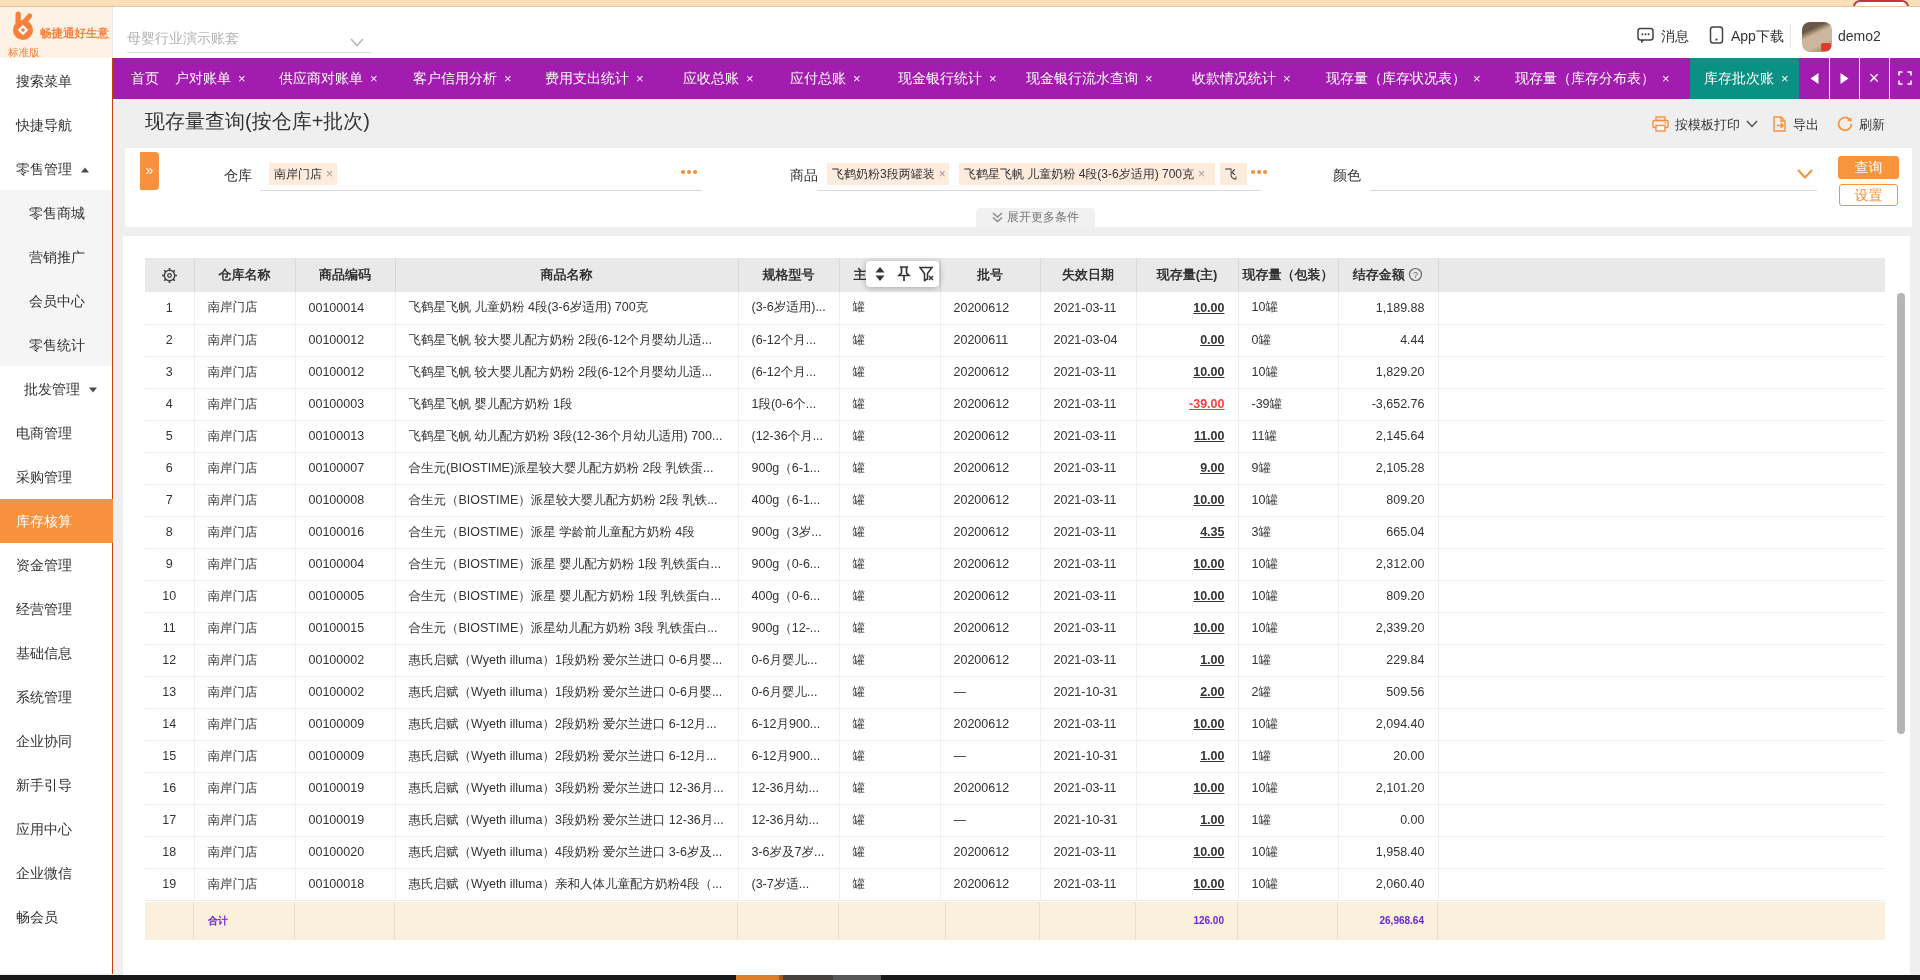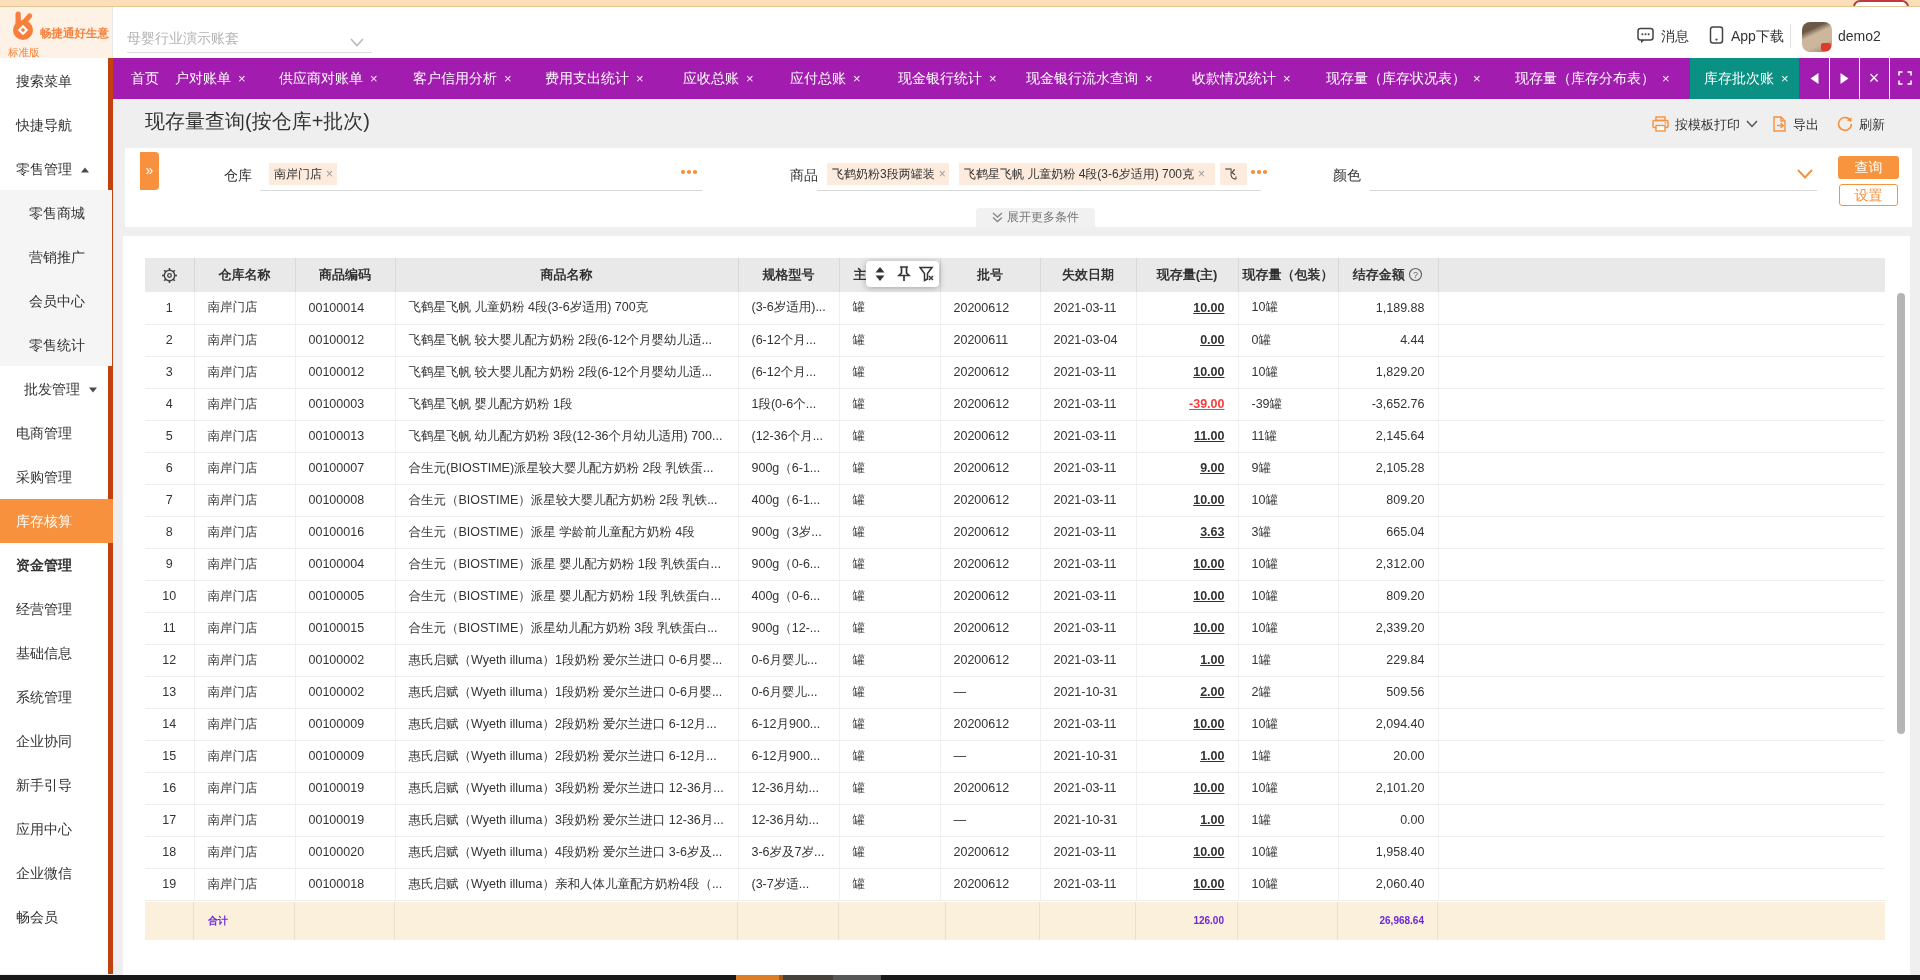--- a/index.html
+++ b/index.html
@@ -74,21 +74,21 @@
 .r, .r .lnk { color:#fb3c3c; }
 #totrow { position:absolute; left:22px; top:666px; width:1740px; height:38px; background:#fbf0db; font-size:10px; color:#6d28d9; font-weight:bold; }
 #totrow .tcell { position:absolute; top:0; height:38px; line-height:38px; border-right:1px solid #e8e0ce; }
 #scrollbar { position:absolute; left:1774px; top:57px; width:8px; height:441px; background:#b5b5b5; border-radius:4px; }
 
 
 #hpopup { position:absolute; left:743px; top:25px; width:73px; height:26px; background:#fff; border-radius:4px; box-shadow:0 1px 6px rgba(0,0,0,.3); z-index:3; }
 #hpopup svg { position:absolute; top:5px; }
 
 
-#sidebar { position:absolute; left:0; top:58px; width:113px; height:916px; background:#fff; border-right:5px solid #c2410c; z-index:4; }
+#sidebar { position:absolute; left:0; top:58px; width:113px; height:916px; background:#fff; border-right:1px solid #c2410c; z-index:4; }
 #subbg { position:absolute; left:0; top:132px; width:112px; height:176px; background:#f5f5f5; }
 .sitem { position:absolute; left:0; width:113px; height:44px; line-height:44px; font-size:14px; color:#333; padding-left:16px; }
 .ssub { padding-left:29px; }
 .sact { background:#f7913d; color:#fff; width:113px; }
 .arr { position:relative; top:0px; margin-left:8px; }
 
 
 #botbar { position:absolute; left:0; top:975px; width:1920px; height:5px; background:#191919; }
 .bseg { position:absolute; top:0; height:5px; }
 </style>
@@ -374,21 +374,21 @@
           </tr>
 <tr>
             <td class="c0">8</td>
             <td class="c1">南岸门店</td>
             <td class="c2">00100016</td>
             <td class="c3">合生元（BIOSTIME）派星 学龄前儿童配方奶粉 4段</td>
             <td class="c4">900g（3岁...</td>
             <td class="c5">罐</td>
             <td class="c6">20200612</td>
             <td class="c7">2021-03-11</td>
-            <td class="c8"><span class="lnk">3.63</span></td>
+            <td class="c8"><span class="lnk">4.35</span></td>
             <td class="c9">3罐</td>
             <td class="c10">665.04</td>
             <td class="c11"></td>
           </tr>
 <tr>
             <td class="c0">9</td>
             <td class="c1">南岸门店</td>
             <td class="c2">00100004</td>
             <td class="c3">合生元（BIOSTIME）派星 婴儿配方奶粉 1段 乳铁蛋白...</td>
             <td class="c4">900g（0-6...</td>
@@ -581,21 +581,21 @@
 <div class="sitem ssub" style="top:133px;">零售商城</div>
 <div class="sitem ssub" style="top:177px;">营销推广</div>
 <div class="sitem ssub" style="top:221px;">会员中心</div>
 <div class="sitem ssub" style="top:265px;">零售统计</div>
 <div class="sitem" style="top:309px;padding-left:24px;">批发管理<svg class="arr" width="10" height="8" viewBox="0 0 10 8">
           <path d="M5 6.5L1 1.5H9Z" fill="#4a4a4a"></path>
         </svg></div>
 <div class="sitem" style="top:353px;">电商管理</div>
 <div class="sitem" style="top:397px;">采购管理</div>
 <div class="sitem sact" style="top:441px;">库存核算</div>
-<div class="sitem" style="top:485px;font-weight:bold;">资金管理</div>
+<div class="sitem" style="top:485px;">资金管理</div>
 <div class="sitem" style="top:529px;">经营管理</div>
 <div class="sitem" style="top:573px;">基础信息</div>
 <div class="sitem" style="top:617px;">系统管理</div>
 <div class="sitem" style="top:661px;">企业协同</div>
 <div class="sitem" style="top:705px;">新手引导</div>
 <div class="sitem" style="top:749px;">应用中心</div>
 <div class="sitem" style="top:793px;">企业微信</div>
 <div class="sitem" style="top:837px;">畅会员</div>
   </div>
 

